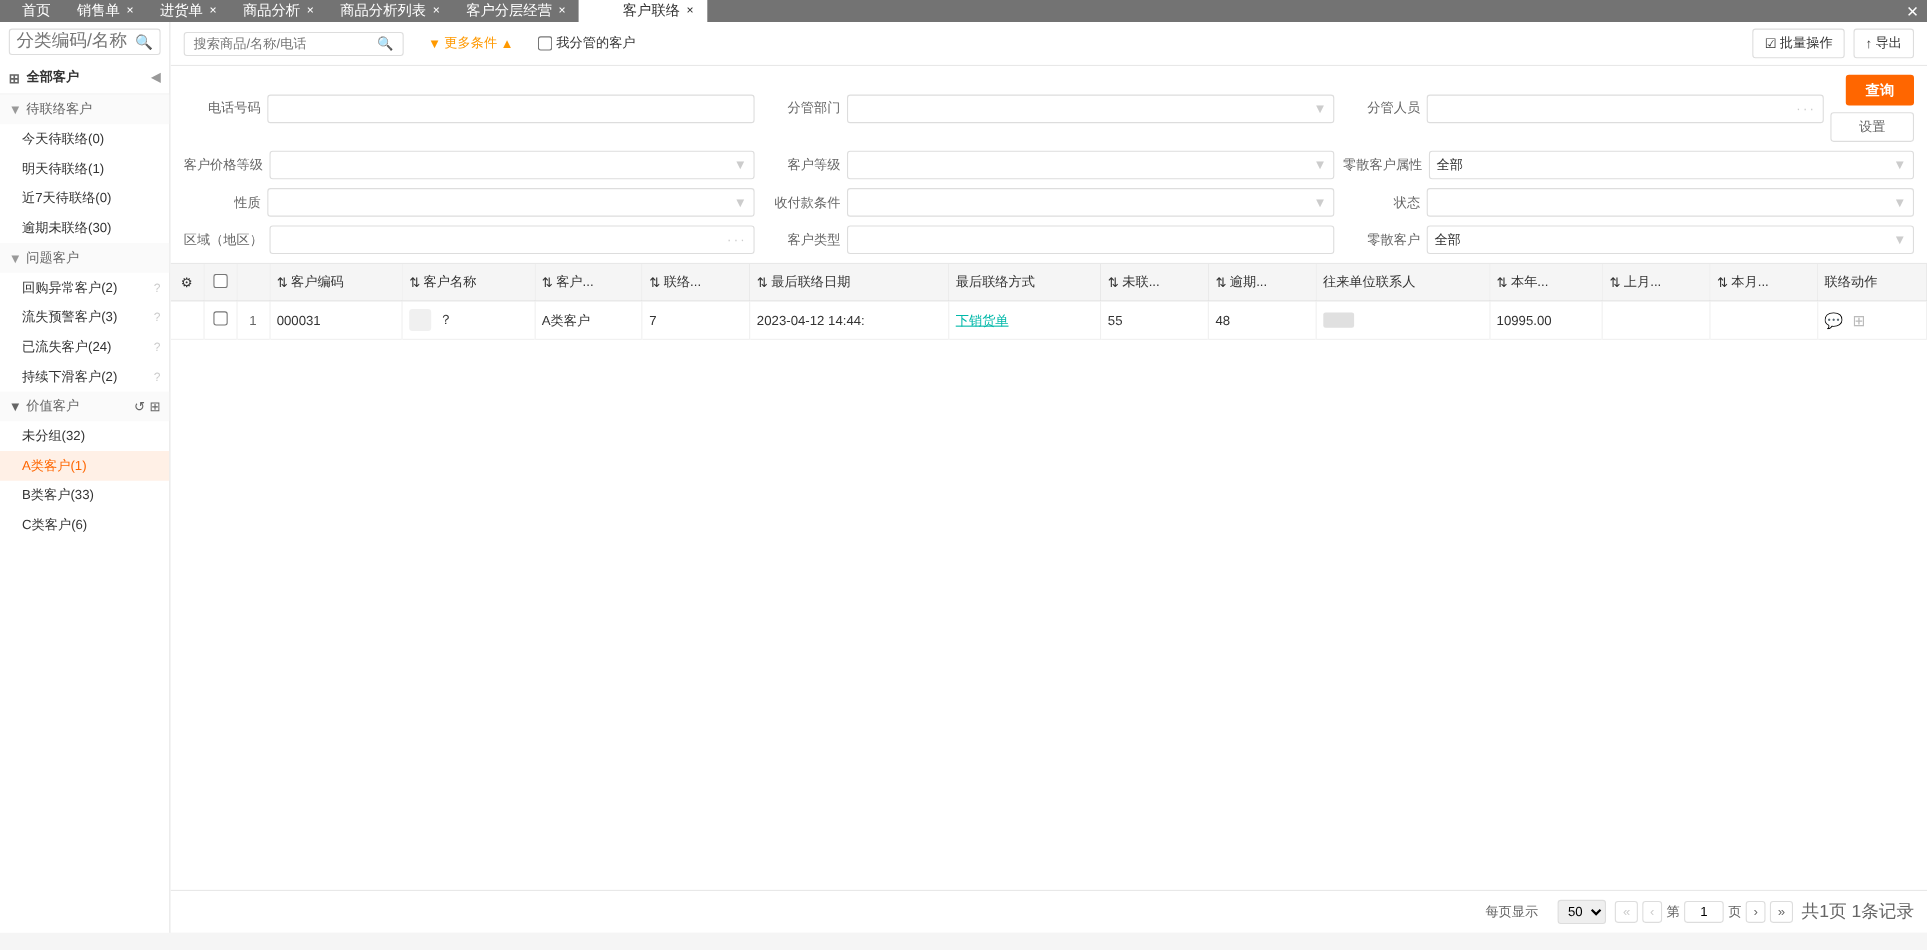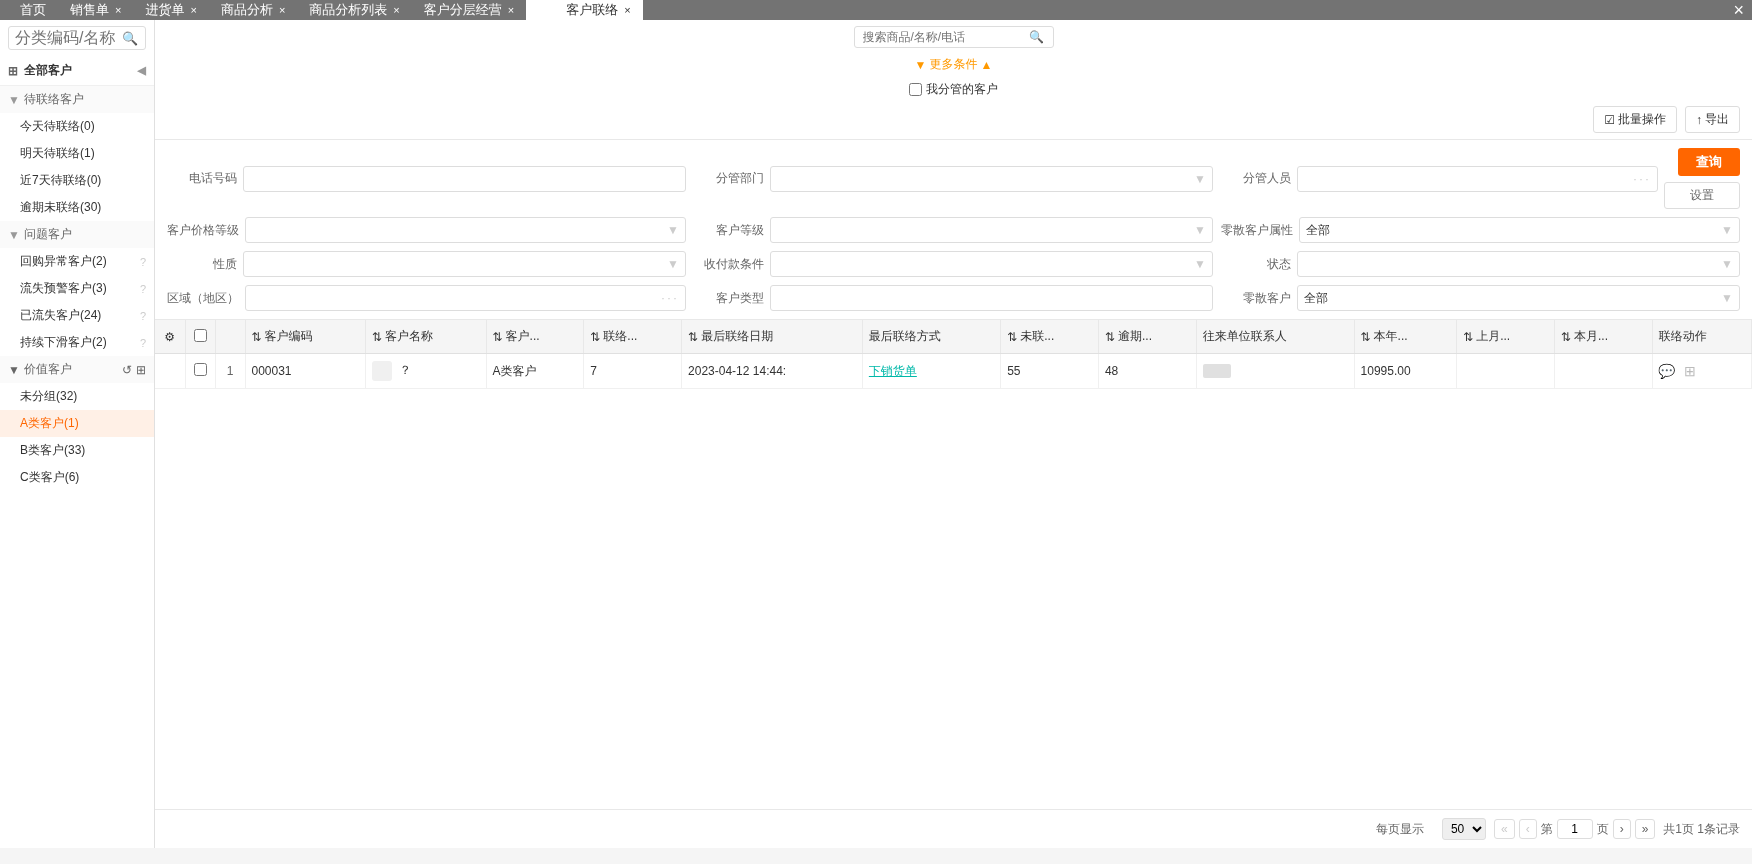--- a/index.html
+++ b/index.html
@@ -67,21 +67,21 @@
     .sidebar-value-header .icons { margin-left: auto; display: flex; gap: 4px; }
 
     
     .content-area {
       flex: 1; display: flex; flex-direction: column; background: #f5f5f5; overflow: hidden;
     }
 
     
     .filter-bar {
       display: flex; align-items: center; padding: 6px 12px; background: #fff;
-      border-bottom: 1px solid #e8e8e8; gap: 8px; flex-shrink: 0; flex-direction: column;
+      border-bottom: 1px solid #e8e8e8; gap: 22px; flex-shrink: 0;
     }
     .filter-search {
       display: flex; align-items: center; border: 1px solid #ddd; border-radius: 3px;
       padding: 3px 8px; width: 200px;
     }
     .filter-search input { border: none; outline: none; font-size: 12px; width: 100%; color: #666; }
     .filter-more {
       display: flex; align-items: center; color: #ff9900; cursor: pointer; font-size: 12px; gap: 3px;
     }
     .filter-checkbox { display: flex; align-items: center; gap: 4px; color: #333; font-size: 12px; }
@@ -143,21 +143,21 @@
     .pagination .page-nav { display: flex; align-items: center; gap: 4px; color: #666; }
     .pagination .page-nav button {
       border: 1px solid #ddd; background: #fff; padding: 2px 6px; cursor: pointer;
       border-radius: 3px; font-size: 12px; color: #666;
     }
     .pagination .page-nav button:disabled { color: #ccc; cursor: default; }
     .pagination .page-input {
       border: 1px solid #ddd; width: 36px; text-align: center; padding: 2px 4px;
       border-radius: 3px; font-size: 12px;
     }
-    .pagination .total { color: #666; font-size: 12px; }
+    .pagination .total { color: #666; font-size: 16px; }
 
     
     .table-container::-webkit-scrollbar { height: 8px; }
     .table-container::-webkit-scrollbar-track { background: #f0f0f0; }
     .table-container::-webkit-scrollbar-thumb { background: #ccc; border-radius: 4px; }
 
     .checkbox-cell { width: 30px; text-align: center; }
     .num-cell { width: 30px; text-align: center; color: #666; }
 
     .sidebar { overflow-y: auto; }

